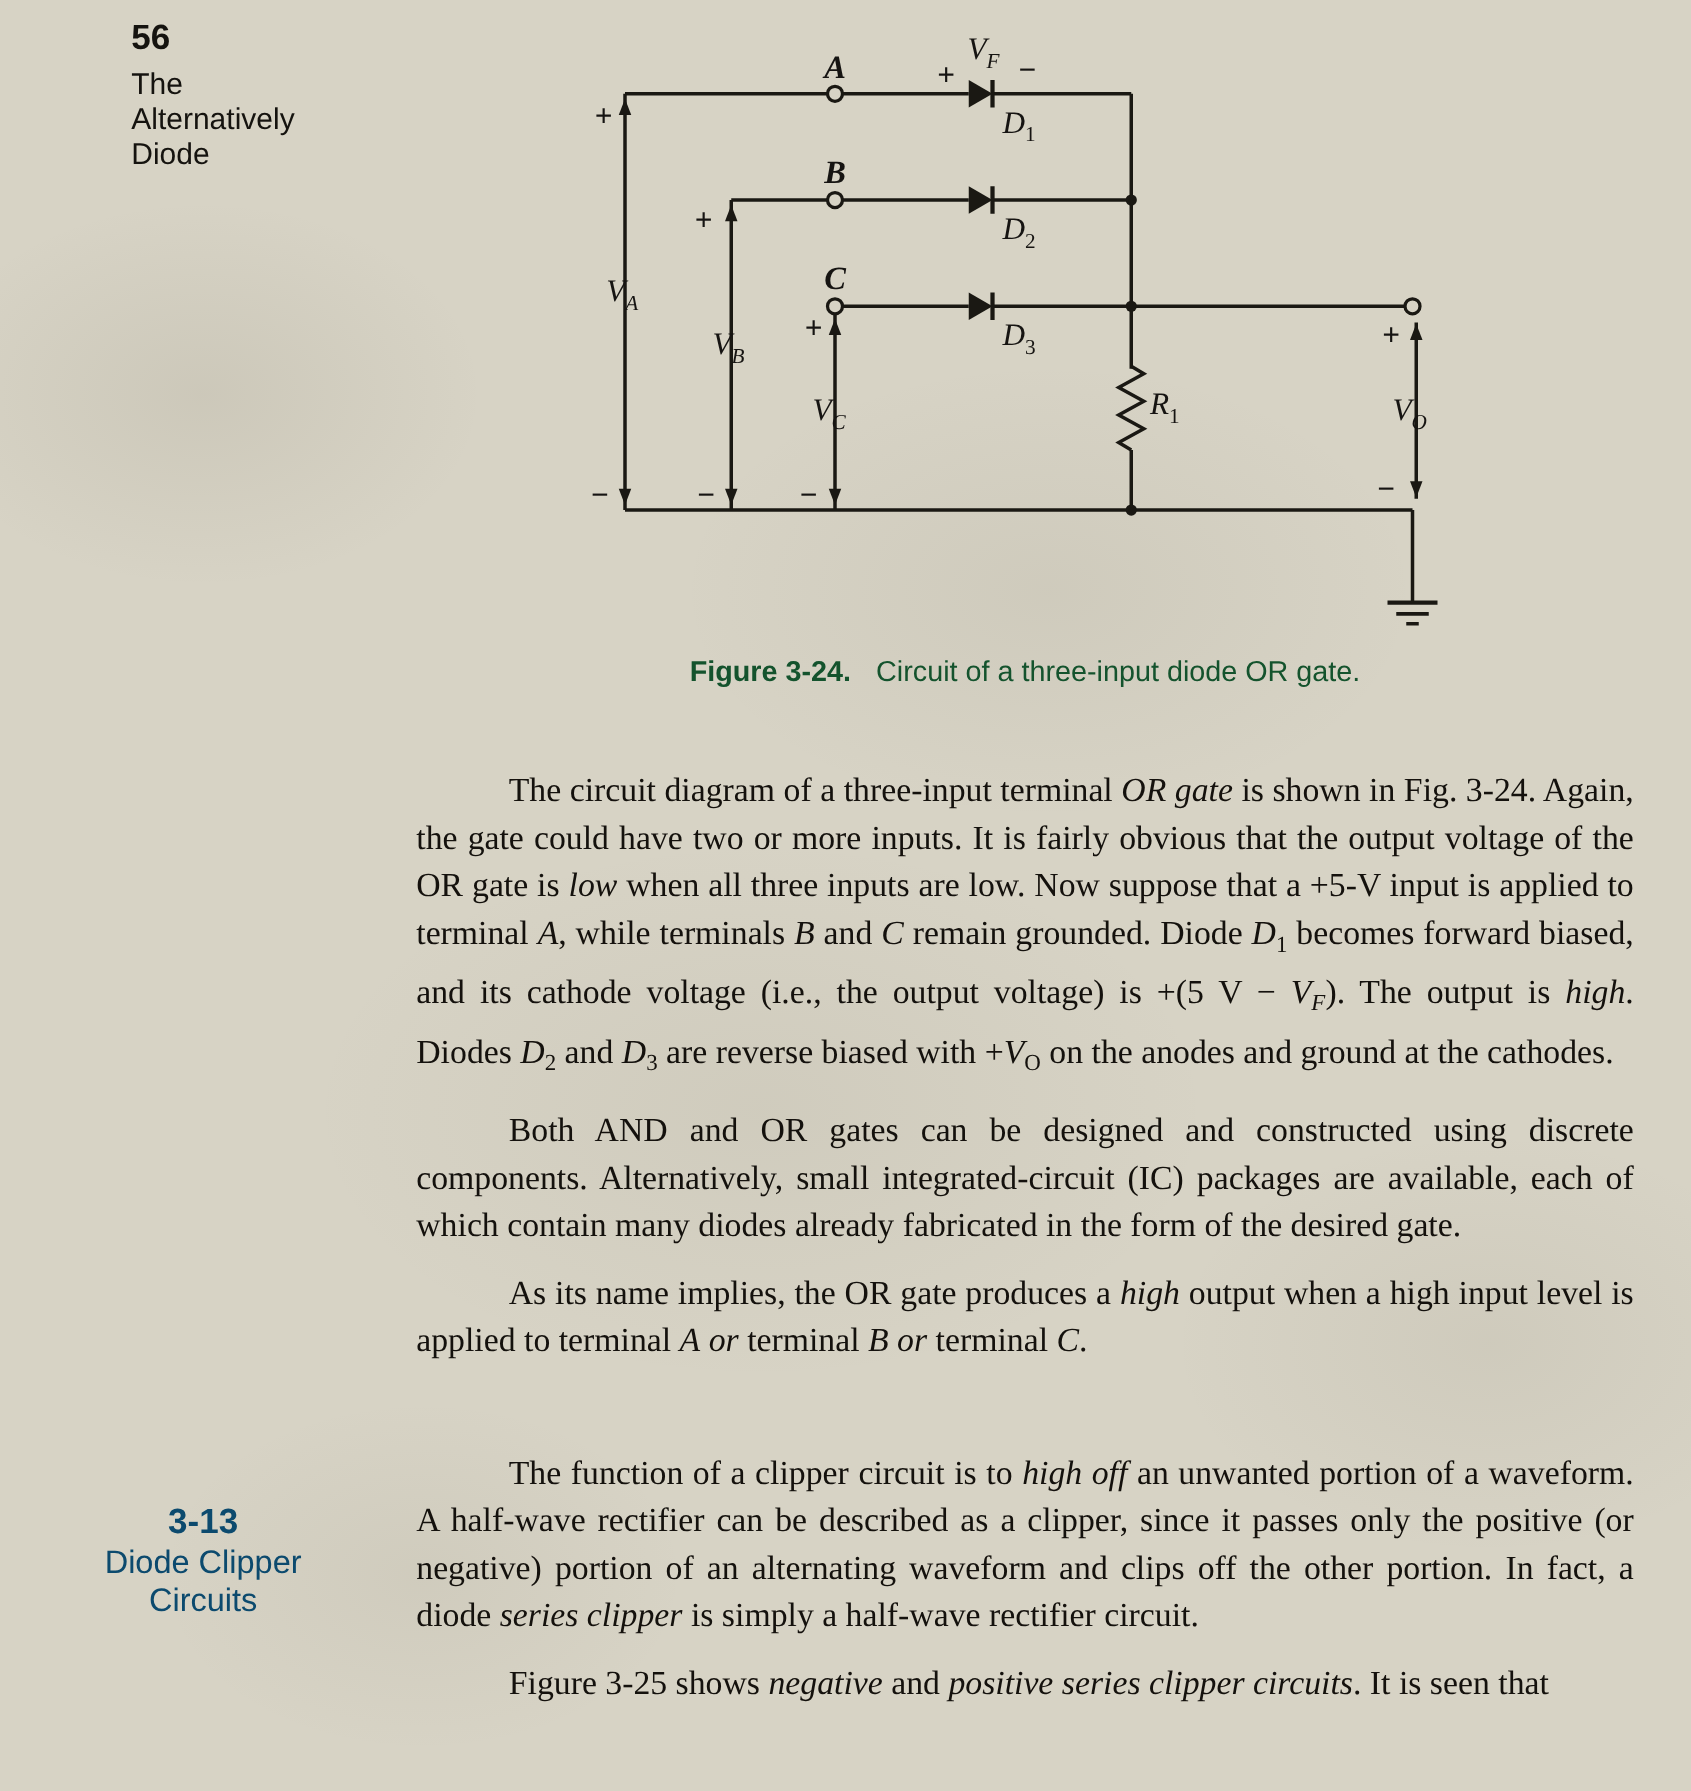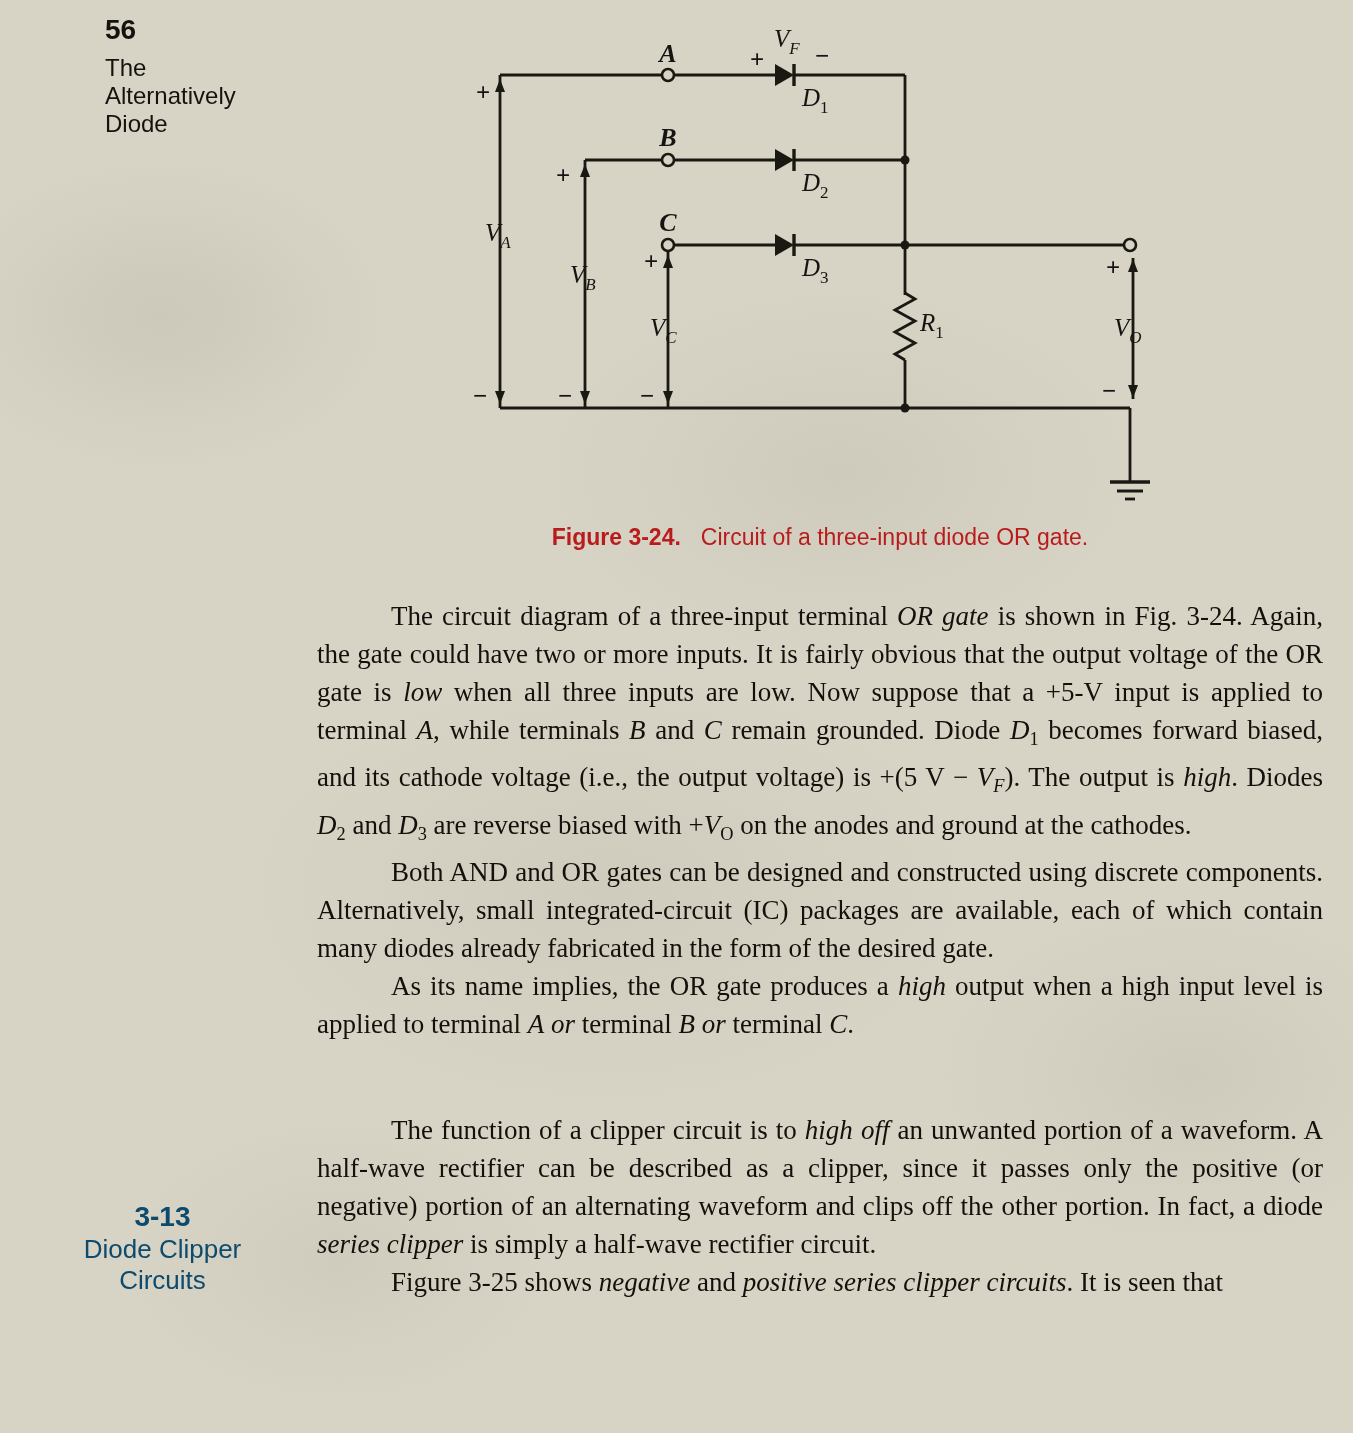--- a/index.html
+++ b/index.html
@@ -9,27 +9,27 @@
     background-image:
       radial-gradient(ellipse 320px 220px at 12% 22%, rgba(110,104,86,.10), transparent 70%),
       radial-gradient(ellipse 420px 260px at 62% 33%, rgba(110,104,86,.08), transparent 70%),
       radial-gradient(ellipse 500px 300px at 45% 62%, rgba(110,104,86,.07), transparent 72%),
       radial-gradient(ellipse 360px 240px at 88% 75%, rgba(110,104,86,.08), transparent 70%),
       radial-gradient(ellipse 300px 200px at 25% 88%, rgba(110,104,86,.07), transparent 70%);}
   .margin-header{position:absolute;left:57px;top:14px;color:#15130f;margin-left:48px;}
   .page-number{font-size:28px;font-weight:bold;margin-bottom:8px;}
   .chapter-title div{font-size:24px;line-height:28px;}
   .circuit{position:absolute;left:430px;top:15px;}
-  .caption{position:absolute;left:317px;top:524px;width:1006px;text-align:center;font-size:23px;color:#b91c1c;}
+  .caption{position:absolute;left:317px;top:524px;width:1006px;text-align:center;font-size:23px;color:#14532d;}
   .cap-label{font-weight:bold;margin-right:20px;}
   .section-heading{position:absolute;left:55px;top:1200px;width:215px;text-align:center;color:#0c4a6e;}
   .section-number{font-size:28px;font-weight:bold;line-height:34px;}
   .section-title-line{font-size:26px;line-height:31px;}
   .text-column{position:absolute;left:317px;top:597px;width:1006px;color:#14110d;}
-  .text-column p{margin:0;text-indent:74px;font-family:"Liberation Serif",serif;
+  .text-column p{margin:16px;text-indent:74px;font-family:"Liberation Serif",serif;
     font-size:27px;line-height:38px;text-align:justify;}
   .text-column p.new-section{margin-top:68px;}
   .text-column sub{font-size:0.68em;}
   
   text{fill:#161412;font-family:"Liberation Serif",serif;}
   .ct{font-size:26px;font-style:italic;font-weight:600;}
   .cv{font-size:25px;}
   .sgn{font-size:25px;font-weight:600;}
   tspan.it{font-style:italic;}
   tspan.sub{font-size:17px;}

